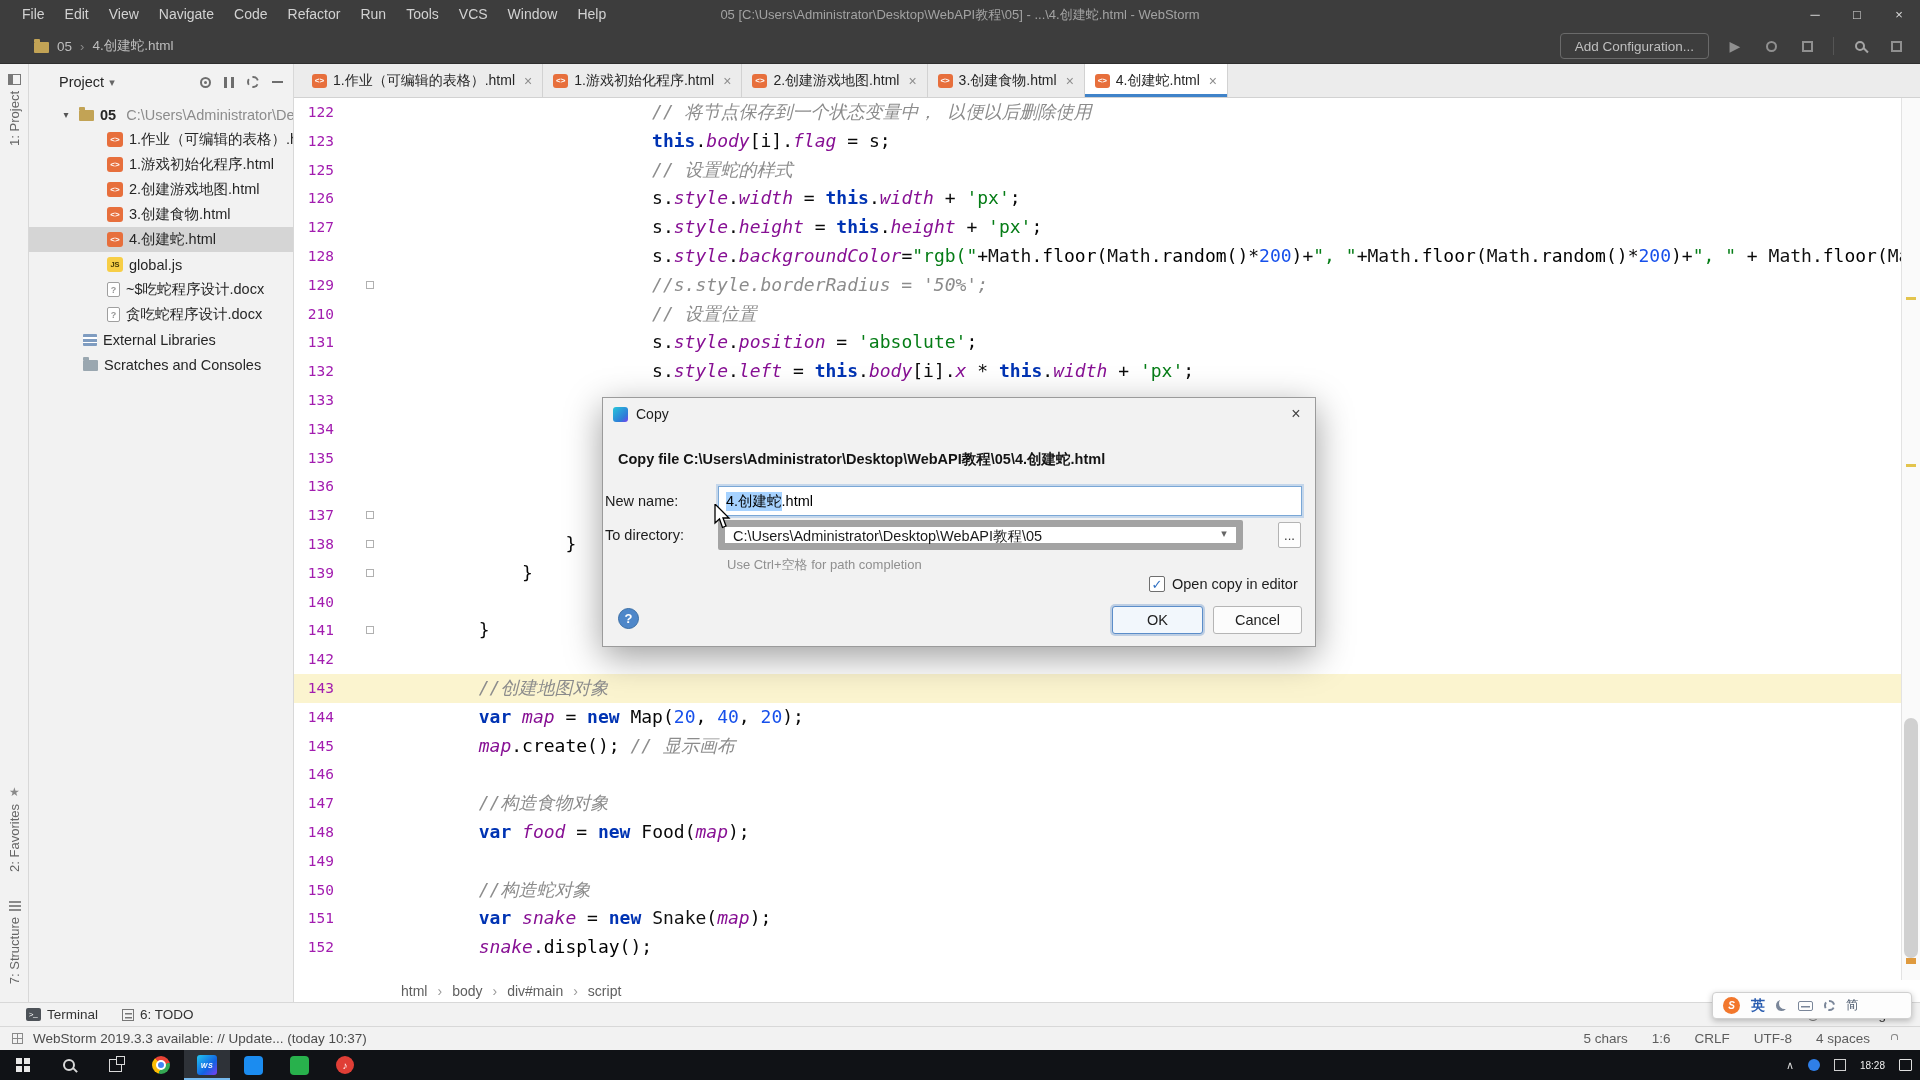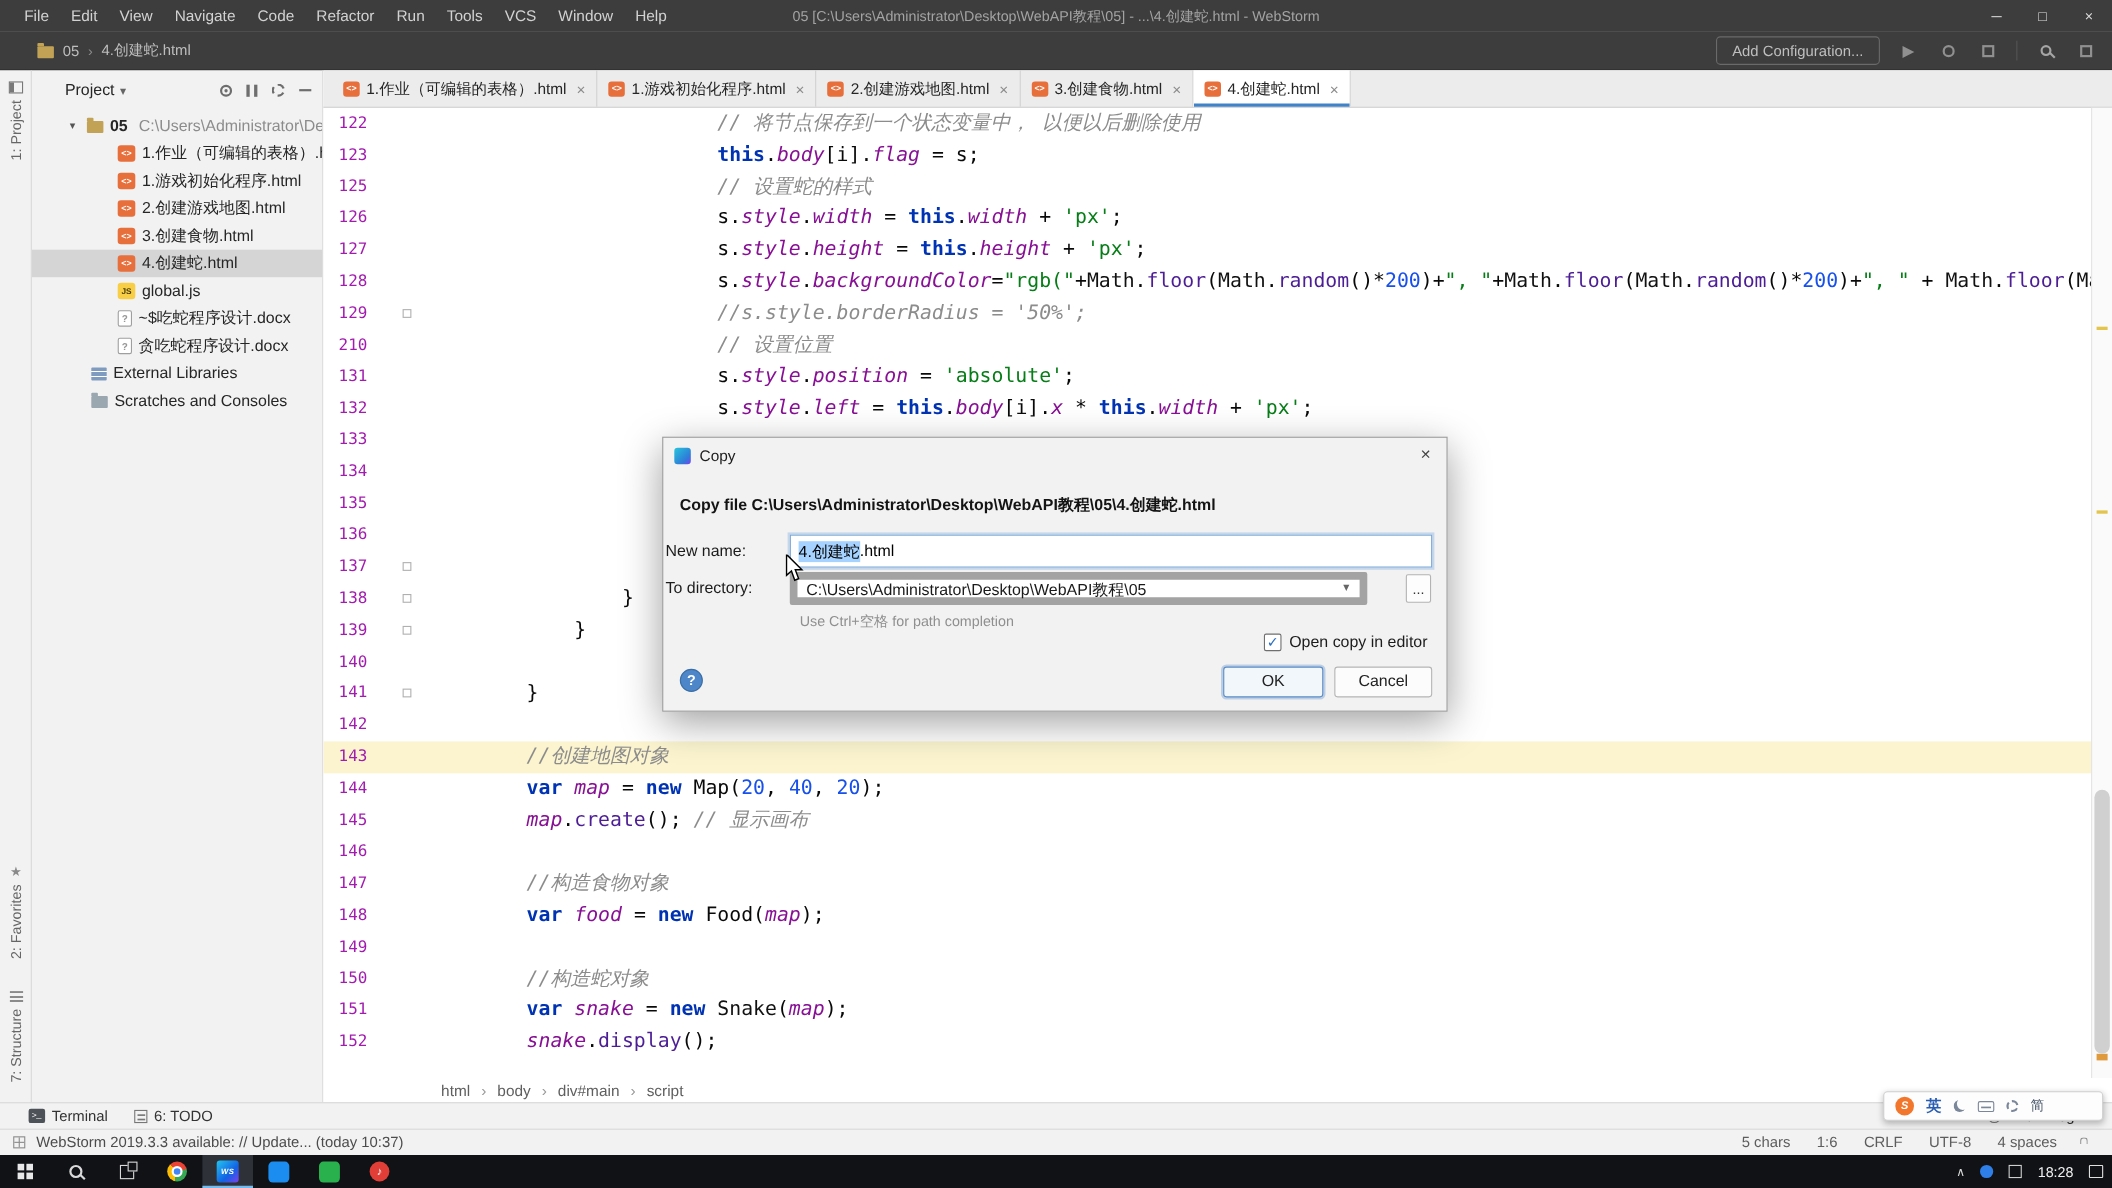--- a/index.html
+++ b/index.html
@@ -75,21 +75,21 @@
 .crow.hl{background:#fbf4cf}
 .ln{display:inline-block;width:98px;padding-right:58px;text-align:right;color:#a21caf;font-size:14.5px;vertical-align:top}
 .fold{position:absolute;left:72px;top:10px;width:8px;height:8px;border:1px solid #b0b0b0;background:#fff}
 .ctext{white-space:pre}
 .c-cm{color:#8c8c8c;font-style:italic}
 .c-kw{color:#0033b3;font-weight:bold}
 .c-str{color:#067d17}
 .c-num{color:#1750eb}
 .c-fld{color:#871094;font-style:italic}
 .c-glb{color:#871094;font-style:italic}
-.c-fn{color:#4c1d95}
+.c-fn{color:#000000}
 .c-it{color:#111}
 .c-pl{color:#090909}
 #vscroll{position:absolute;right:0;top:34px;width:19px;height:882px;background:#fafafa;border-left:1px solid #e3e3e3}
 #vthumb{position:absolute;right:2px;top:620px;width:14px;height:240px;border-radius:7px;background:#d0d0d0}
 .smark{position:absolute;right:4px;width:10px;height:3px;background:#e3c44d}
 .smark.orange{background:#df9a3e;height:6px}
 #inspect-widget{position:absolute;right:5px;top:40px;width:11px;height:11px;border-radius:2px;background:#dfa430}
 #editor-breadcrumbs{position:absolute;left:14px;bottom:0;width:1607px;height:22px;background:#fff;display:flex;align-items:center;gap:10px;padding-left:93px;font-size:14px;color:#5f5f5f}
 .bc-sep{color:#9a9a9a}
 
@@ -120,21 +120,21 @@
 .ic-chrome{width:18px;height:18px;border-radius:50%;background:conic-gradient(from -45deg,#ea4335 0 120deg,#34a853 0 240deg,#fbbc04 0 360deg);position:relative}
 .ic-chrome::after{content:"";position:absolute;inset:4px;border-radius:50%;background:#4285f4;border:2px solid #fff}
 .ic-ws{width:20px;height:20px;border-radius:3px;background:linear-gradient(135deg,#22c5f0,#1262e3 60%,#7b3ff2);color:#fff;font-size:7px;font-weight:bold;display:flex;align-items:center;justify-content:center;letter-spacing:.5px}
 .ic-app-blue{width:19px;height:19px;border-radius:4px;background:#1b8cf0}
 .ic-app-green{width:19px;height:19px;border-radius:4px;background:#28b14c}
 .ic-app-red{width:18px;height:18px;border-radius:50%;background:#e03e36;color:#fff;font-size:10px;display:flex;align-items:center;justify-content:center}
 #tray{margin-left:auto;display:flex;align-items:center;gap:14px;padding-right:8px;color:#e8e8e8}
 .tray-chev{font-size:11px;color:#d9d9d9}
 .tray-dot{width:12px;height:12px;border-radius:50%;background:#2f7fe8}
 .tray-sq{width:12px;height:12px;border:1.5px solid #cfcfcf}
-#tray-time{font-size:13px;color:#f0f0f0}
+#tray-time{font-size:10px;color:#f0f0f0}
 .ic-notif{width:13px;height:12px;border:1.5px solid #e0e0e0;border-radius:1px}
 
 #copy-dialog{position:absolute;left:602px;top:397px;width:714px;height:250px;background:#f2f2f2;border:1px solid #9b9b9b;box-shadow:0 10px 34px rgba(0,0,0,.38);z-index:50}
 .dlg-title{height:32px;display:flex;align-items:center;gap:8px;padding:0 0 0 10px;font-size:14px;color:#1c1c1c}
 .dlg-appicon{width:15px;height:15px;border-radius:3px;background:linear-gradient(135deg,#26c6da,#2f7bd8 70%,#7b3ff2)}
 .dlg-close{margin-left:auto;width:38px;height:32px;display:flex;align-items:center;justify-content:center;color:#444;font-size:16px}
 .dlg-msg{position:absolute;left:15px;top:52px;font-size:14.5px;font-weight:bold;color:#141414;white-space:nowrap}
 .dlg-label{position:absolute;left:2px;font-size:14.5px;color:#1c1c1c}
 #newname-field{position:absolute;left:115px;top:88px;width:584px;height:30px;background:#fff;border:1px solid #7aa7d6;box-shadow:0 0 0 2px rgba(116,166,223,.35);display:flex;align-items:center;padding-left:7px;font-size:14.5px;color:#000}
 #newname-field .selected{background:#a6d2ff}

